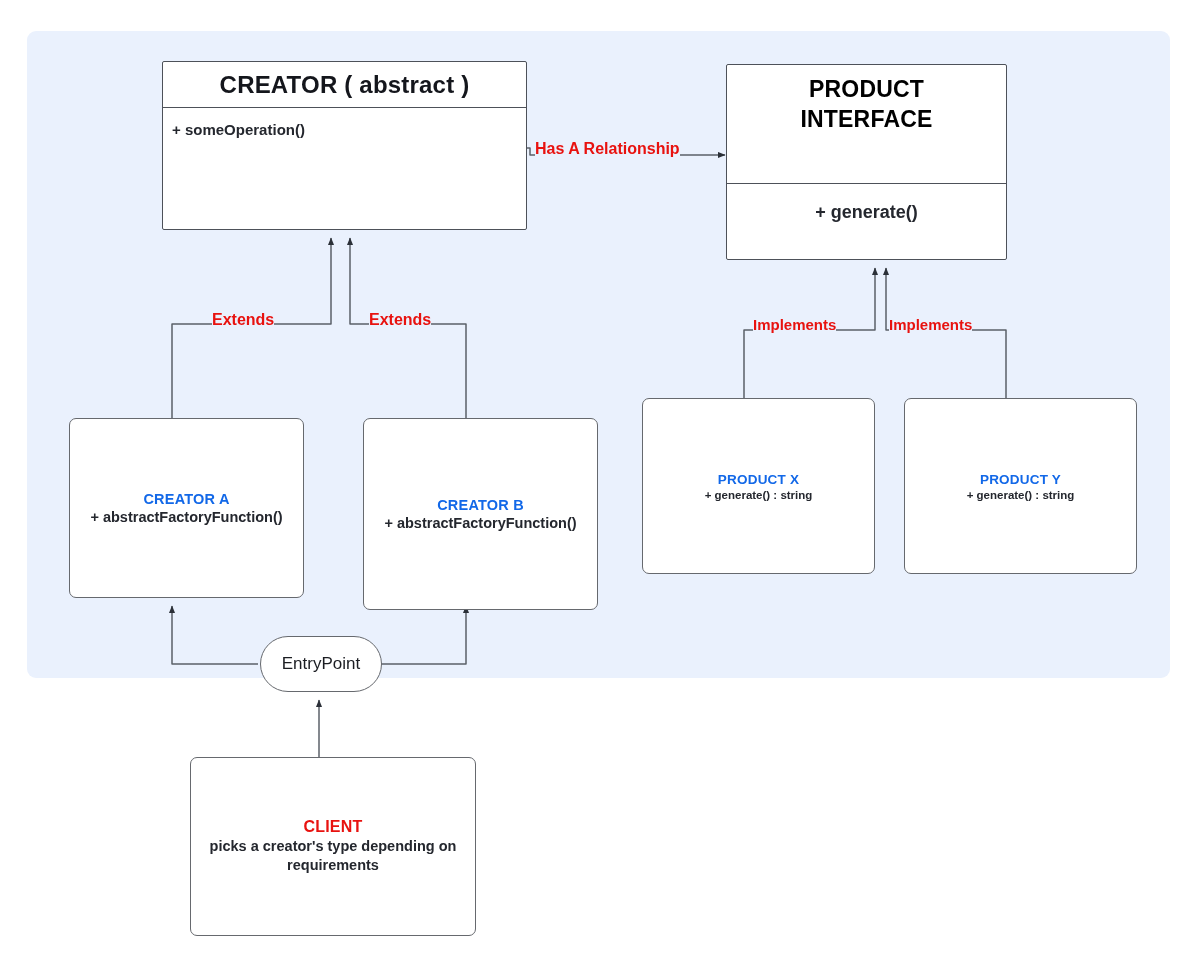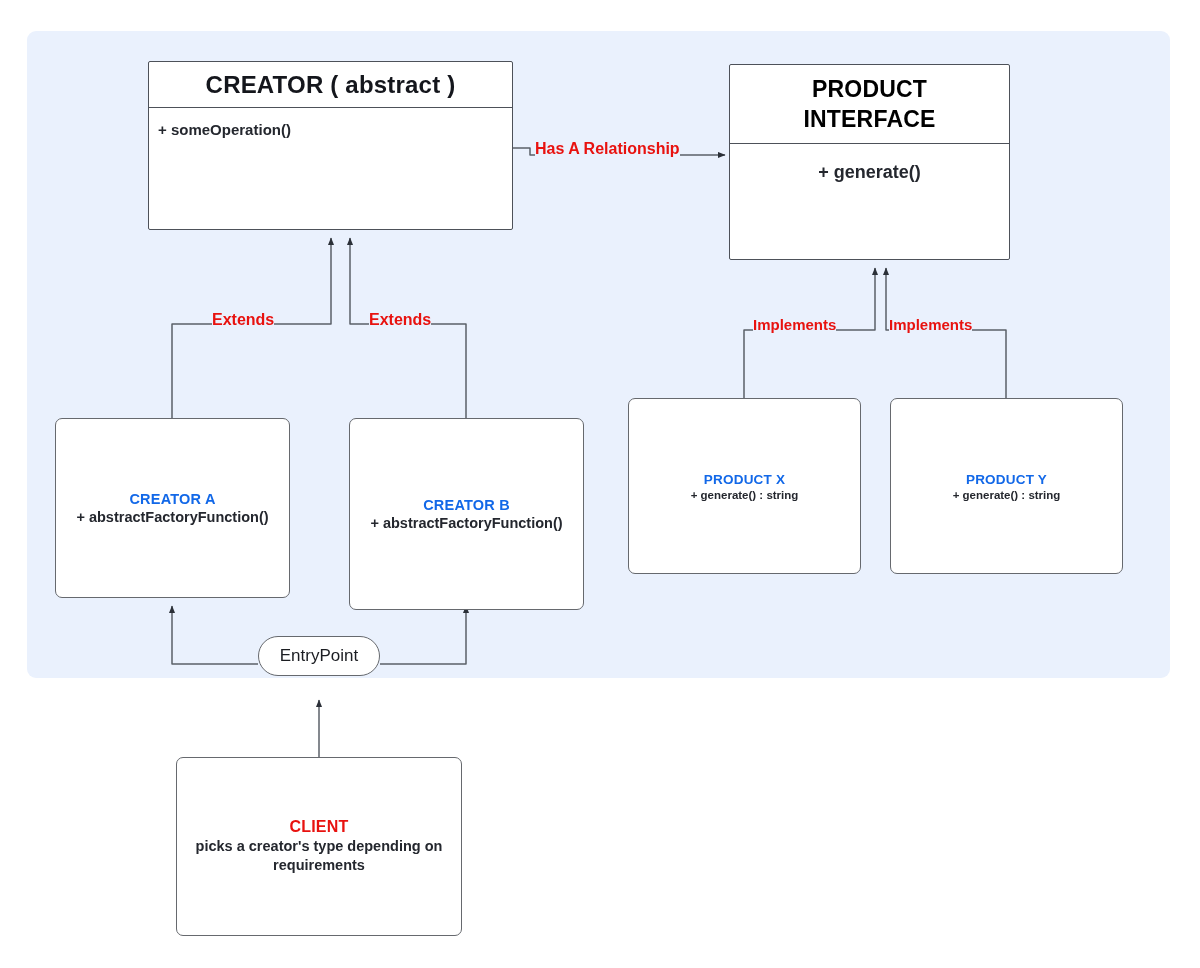--- a/index.html
+++ b/index.html
@@ -43,20 +43,21 @@
     pointer-events: none;
   }
 
   
   .node {
     position: absolute;
     background: #ffffff;
     border: 1.4px solid #66696e;
     border-radius: 7px;
     box-sizing: border-box;
+    margin-left: 14px;
   }
 
   
   .uml {
     border: 1.3px solid #4d5159;
     border-radius: 2px;
     display: flex;
     flex-direction: column;
   }
   .uml .compartment {
@@ -105,24 +106,25 @@
     flex: 1;
     display: flex;
     flex-direction: column;
     justify-content: flex-start;
     padding: 12px 8px 0 9px;
   }
   #creator-abstract .c3 .uml-line { font-size: 15px; line-height: 20px; }
 
   
   #product-interface {
-    left: 729px;
+    left: 712px;
     top: 64px;
     width: 281px;
     height: 196px;
+    gap: 40px;
   }
   #product-interface .c1 {
     height: 78px;
     display: flex;
     align-items: center;
     justify-content: center;
   }
   #product-interface .c1 .uml-title {
     font-size: 23px;
     line-height: 30px;
@@ -184,24 +186,24 @@
   #client .node-sub {
     font-weight: bold;
     font-size: 14.5px;
     color: #24272e;
     line-height: 19px;
     width: 250px;
   }
 
   
   #entry-point {
-    left: 258px;
+    left: 246px;
     top: 636px;
     width: 122px;
-    height: 40px;
+    height: 56px;
     border-radius: 28px;
     display: flex;
     align-items: center;
     justify-content: center;
     z-index: 4;
   }
   #entry-point .node-label {
     font-size: 17px;
     color: #1b1d22;
     font-weight: normal;

